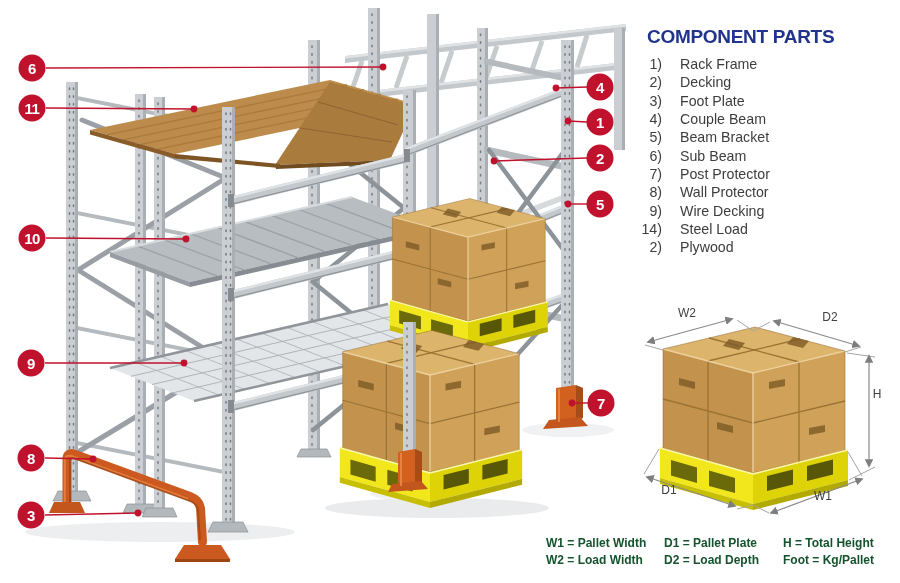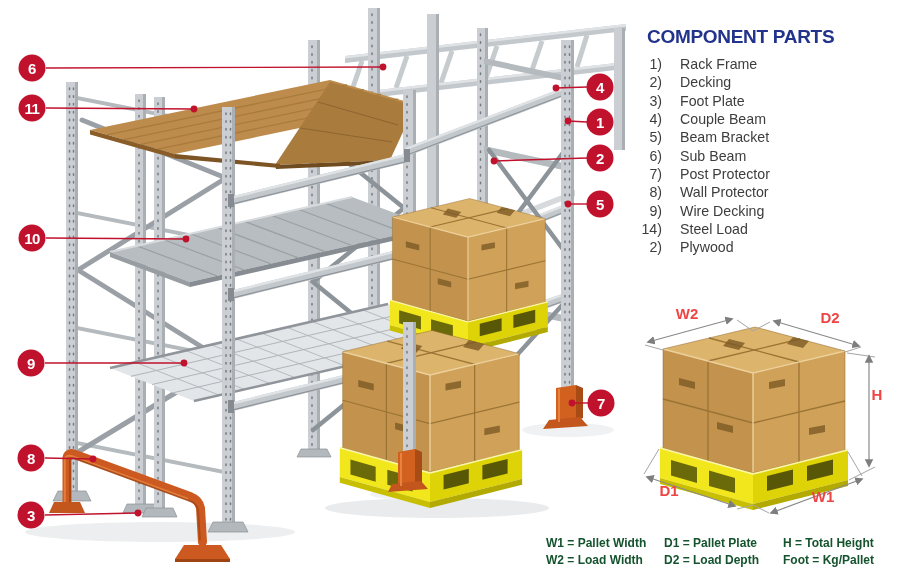--- a/index.html
+++ b/index.html
@@ -25,21 +25,21 @@
     letter-spacing:-0.3px;white-space:nowrap;z-index:4;
   }
   .t1{left:647px;top:26px}
   .t2{left:647px;top:283px}
   .parts-list{position:absolute;left:638px;top:55px;z-index:4;}
   .part-row{display:flex;line-height:18.35px;font-size:14.2px;color:#3d3d3d;}
   .pnum{width:24px;text-align:right;flex:none;}
   .plabel{margin-left:18px;white-space:nowrap;}
   
   .dim-label{
-    position:absolute;font-size:15px;font-weight:700;color:#ef4444;
+    position:absolute;font-size:12px;font-weight:400;color:#404040;
     transform:translate(-50%,-50%);z-index:4;white-space:nowrap;
   }
   .dw2{left:687px;top:313px}.dd2{left:830px;top:317px}.dh{left:877px;top:394px}
   .dd1{left:669px;top:490px}.dw1{left:823px;top:496px}
   
   .legend{
     position:absolute;left:546px;top:535px;display:grid;
     grid-template-columns:118px 119px auto;z-index:4;
   }
   .lg{font-size:12px;font-weight:700;color:#14532d;line-height:16.5px;white-space:nowrap;}

